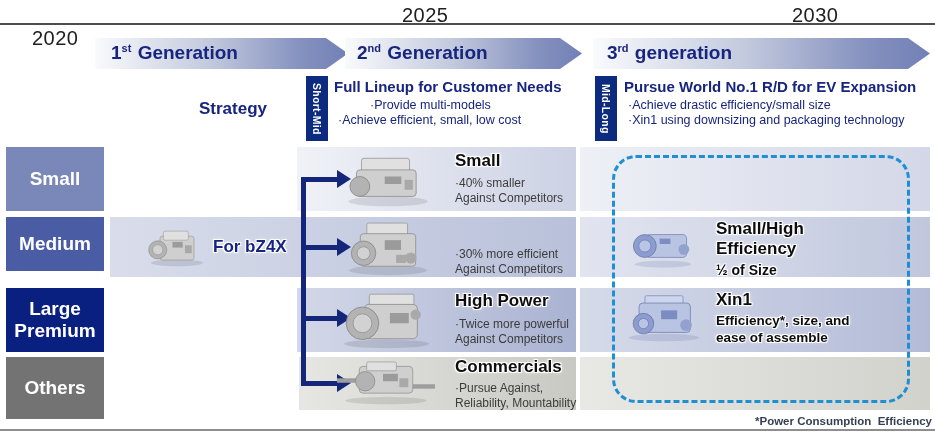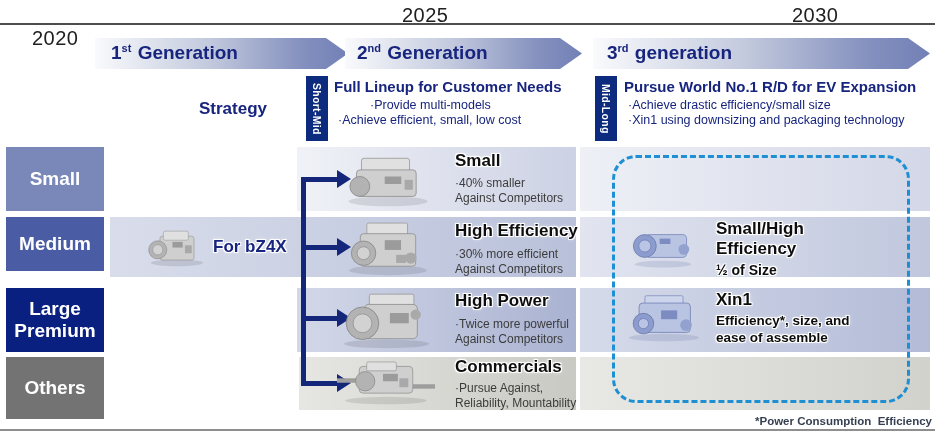--- a/index.html
+++ b/index.html
@@ -191,21 +191,20 @@
         <ellipse class="sh" cx="60" cy="63" rx="48" ry="6"></ellipse>
         <rect class="cap" x="34" y="5" width="50" height="16" rx="2"></rect>
         <rect class="body" x="26" y="18" width="68" height="40" rx="4"></rect>
         <circle class="drum" cx="30" cy="42" r="15"></circle>
         <circle class="hub" cx="30" cy="42" r="8"></circle>
         <rect class="det1" x="56" y="26" width="20" height="12"></rect>
         <circle class="det2" cx="88" cy="48" r="7"></circle>
         <rect class="det2" x="70" y="44" width="12" height="10"></rect>
       </svg>
   </div>
-  <div class="item-title it2 glow">High Efficiency</div>
   <div class="item-desc id2">·30% more efficient
 Against Competitors</div>
 
   <div class="motor mg img-g2r3">
     <svg viewBox="0 0 120 70">
         <ellipse class="sh" cx="60" cy="64" rx="50" ry="5"></ellipse>
         <rect class="cap" x="40" y="6" width="52" height="16" rx="2"></rect>
         <rect class="body" x="34" y="18" width="62" height="40" rx="5"></rect>
         <circle class="drum" cx="32" cy="40" r="19"></circle>
         <circle class="hub" cx="32" cy="40" r="11"></circle>

